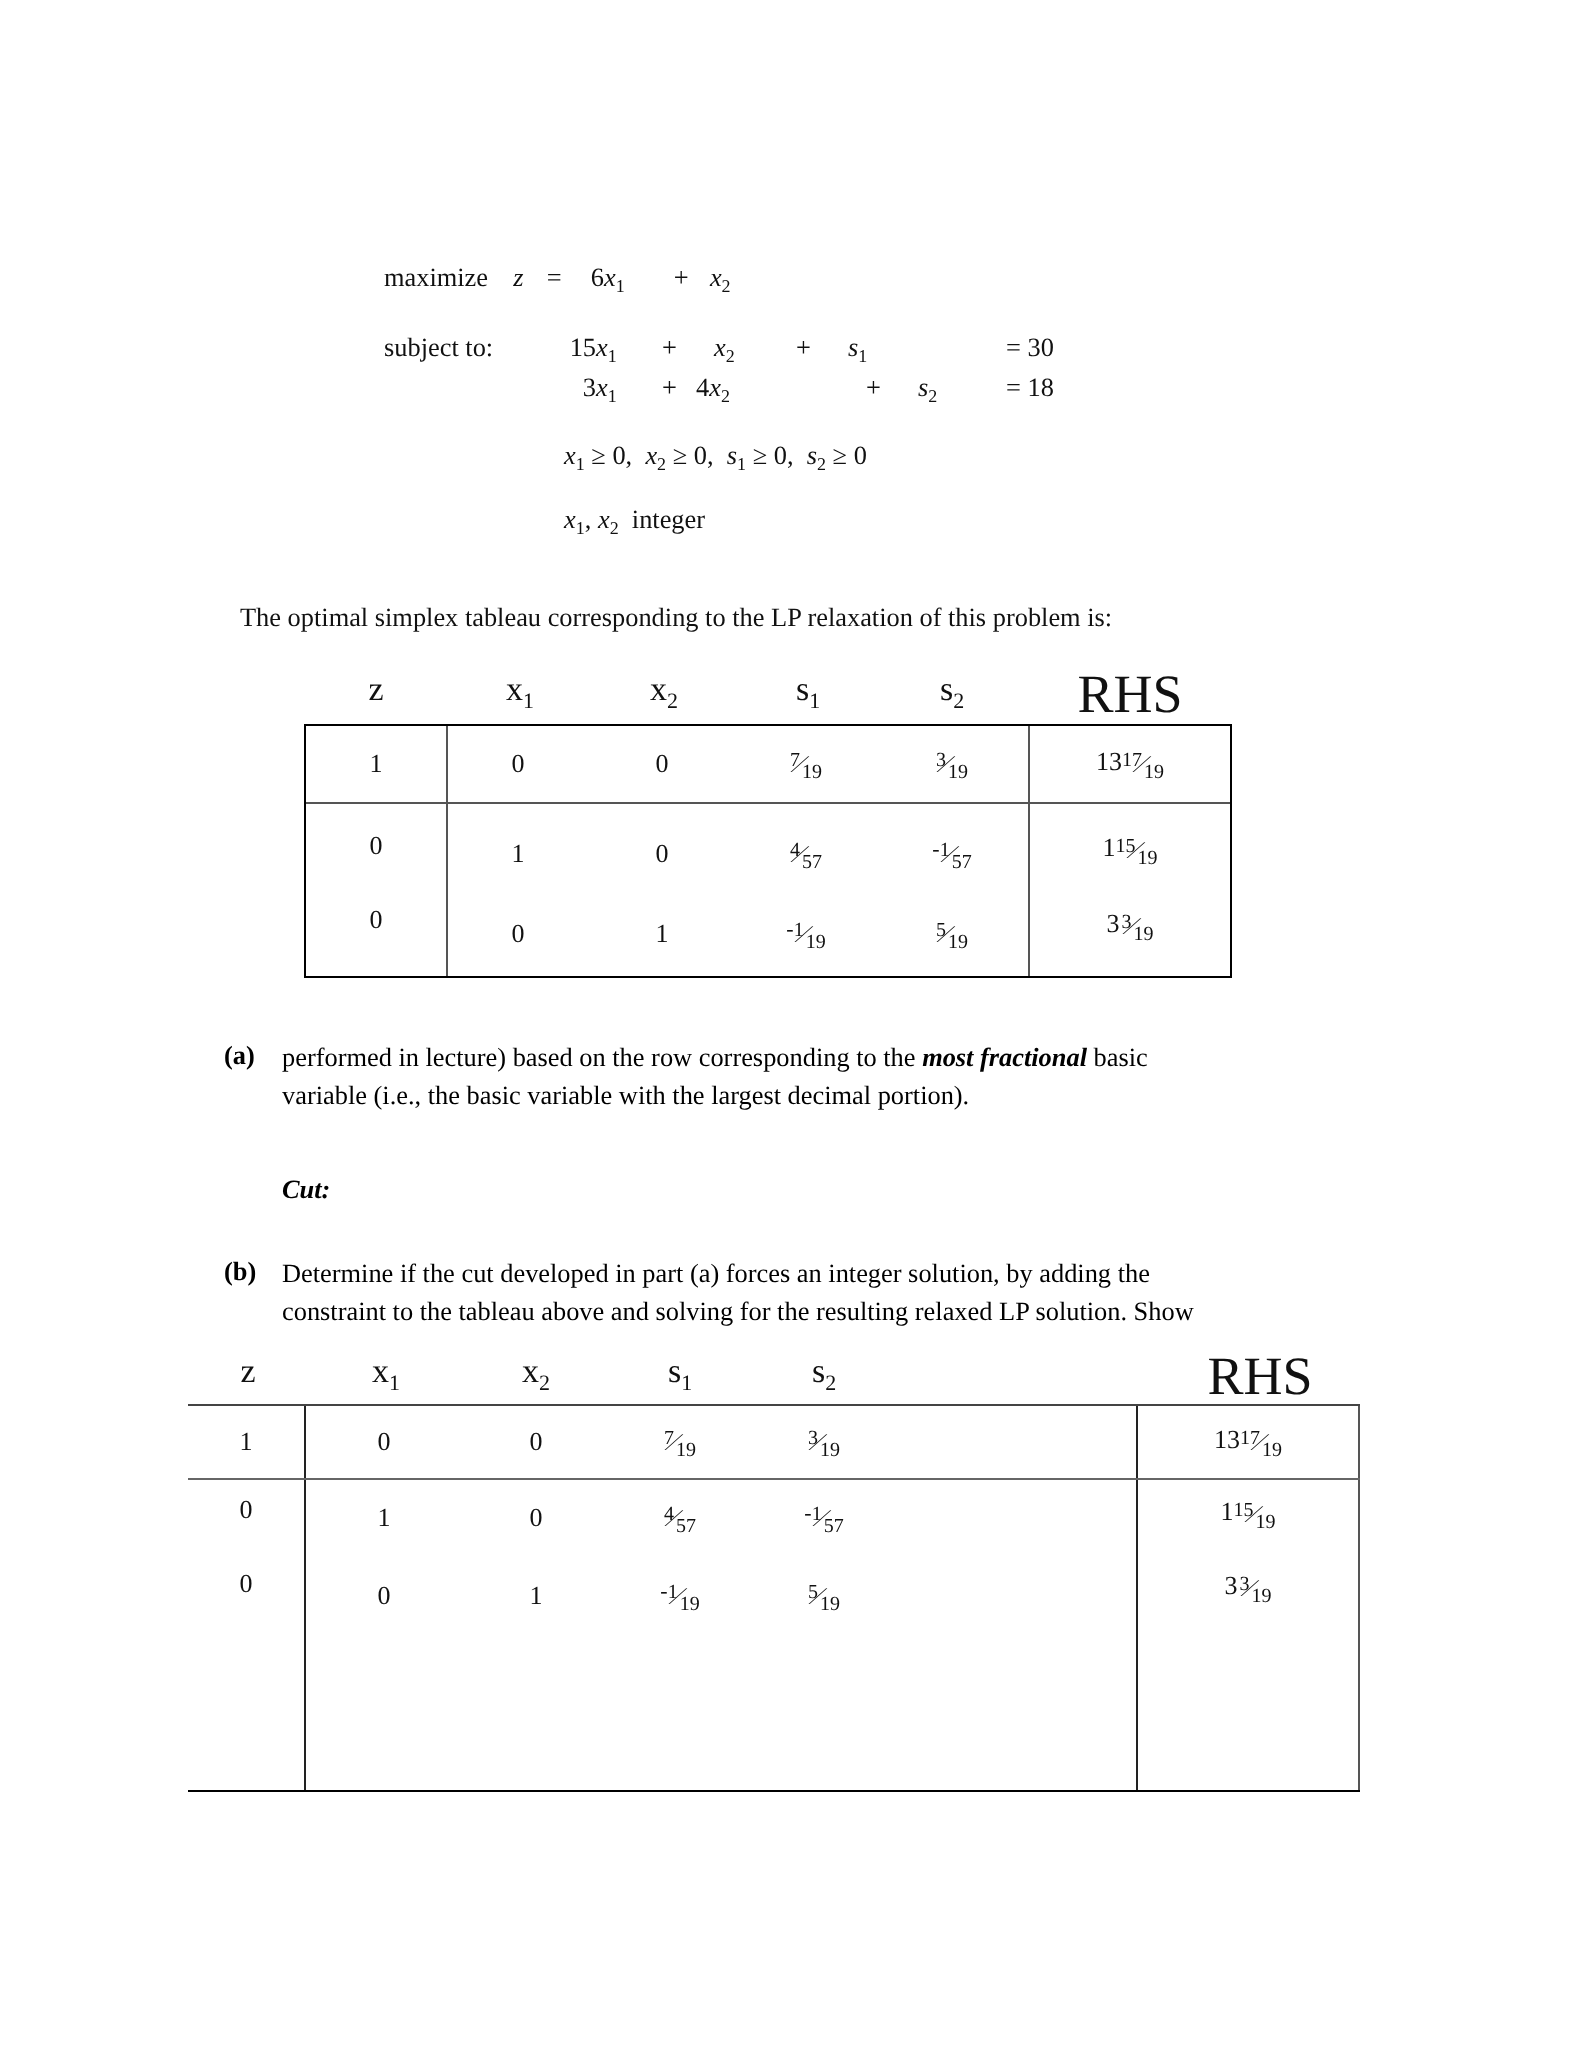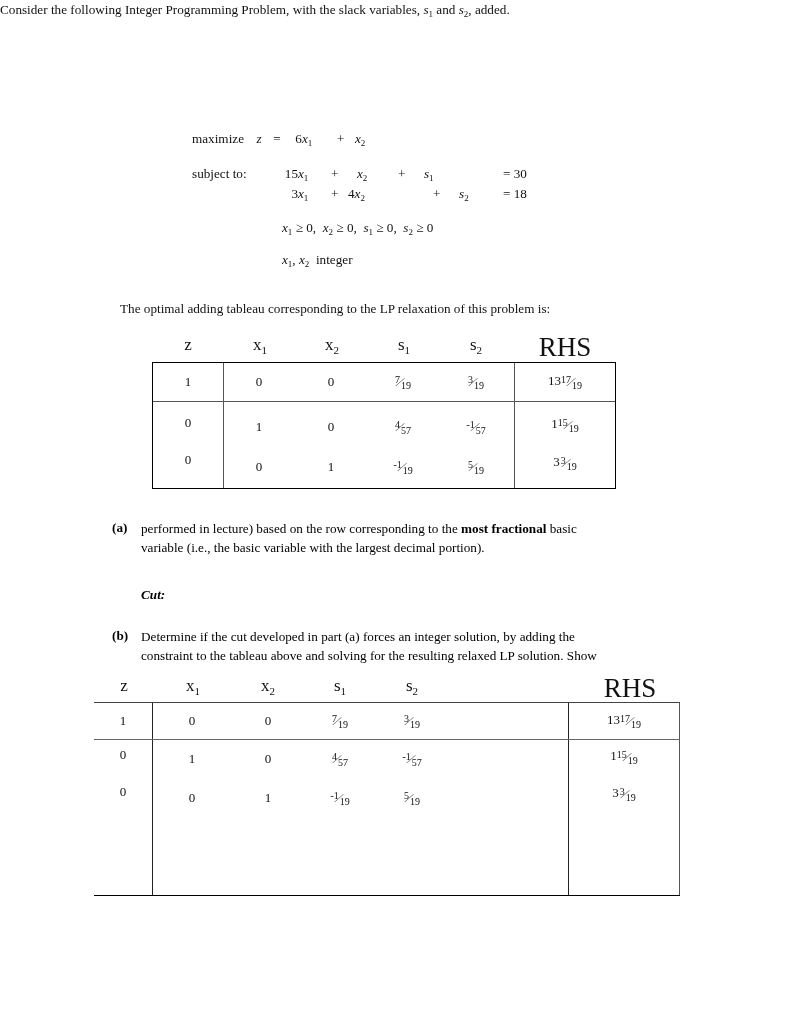--- a/index.html
+++ b/index.html
@@ -98,44 +98,41 @@
   .frac .s { display: inline-block; transform: skewX(-22deg); font-size: 12px; margin: 0 -0.5px; }
   .frac .d { position: relative; top: 3px; font-size: 10px; text-align: center; }
   .mixed { font-size: 13px; }
   .neg { font-size: 11px; position: relative; top: -3px; }
   .qlabel {
     position: absolute;
     font-weight: bold;
     font-size: 13.2px;
   }
   .qbody { position: absolute; text-align: justify; }
-  .bolditalic { font-weight: bold; }
+  .bolditalic { font-weight: bold; font-style: italic; }
   .cut-label {
     position: absolute;
     font-weight: bold;
     font-style: italic;
     font-size: 13.2px;
   }
 
   
   .tab2-wrap { position: absolute; left: 94px; top: 676px; width: 586px; }
   .tab2-head { position: relative; height: 26px; width: 586px; }
   .tab2-box { position: relative; width: 586px; }
   .tab2-r1 { position: relative; height: 36px; border-top: 1.2px solid #444; border-bottom: 1.2px solid #666; }
   .tab2-rest { position: relative; height: 155px; border-bottom: 1.4px solid #000; }
   .tab2-right { position: absolute; right: 0; top: 0; bottom: 0; border-left: 1.1px solid #555; }
 </style>
 </head>
 <body>
 
 <div class="page">
 
-  <div class="para">
-    <span>Consider the following Integer Programming Problem, with the slack variables, </span><span class="it">s</span><sub>1</sub><span> and </span><span class="it">s</span><sub>2</sub><span>, added.</span>
-  </div>
 
   <div class="mathblock">
 
     <div class="mrow" style="left:192px; top:131px;">
       <span>maximize</span>
       <span style="display:inline-block;width:6px"></span>
       <span class="it">z</span>
       <span style="display:inline-block;width:5px"></span>
       <span>=</span>
       <span style="display:inline-block;width:8px"></span>
@@ -178,21 +175,21 @@
     <div class="mrow" style="left:282px; top:220px;">
       <span class="it">x</span><sub>1</sub> ≥ 0,&nbsp; <span class="it">x</span><sub>2</sub> ≥ 0,&nbsp; <span class="it">s</span><sub>1</sub> ≥ 0,&nbsp; <span class="it">s</span><sub>2</sub> ≥ 0
     </div>
 
     <div class="mrow" style="left:282px; top:252px;">
       <span class="it">x</span><sub>1</sub>, <span class="it">x</span><sub>2</sub>&nbsp; integer
     </div>
 
   </div>
 
-  <div class="para tableau-intro">The optimal adding tableau corresponding to the LP relaxation of this problem is:</div>
+  <div class="para tableau-intro">The optimal simplex tableau corresponding to the LP relaxation of this problem is:</div>
 
   <div class="tab1-wrap">
 
     <div class="tab1-head">
       <div class="colhead" style="left:0px; width:72px;"><span>z</span></div>
       <div class="colhead" style="left:72px; width:72px;"><span>x</span><sub>1</sub></div>
       <div class="colhead" style="left:144px; width:72px;"><span>x</span><sub>2</sub></div>
       <div class="colhead" style="left:216px; width:72px;"><span>s</span><sub>1</sub></div>
       <div class="colhead" style="left:288px; width:72px;"><span>s</span><sub>2</sub></div>
       <div class="colhead big" style="left:363px; width:100px;"><span>RHS</span></div>

